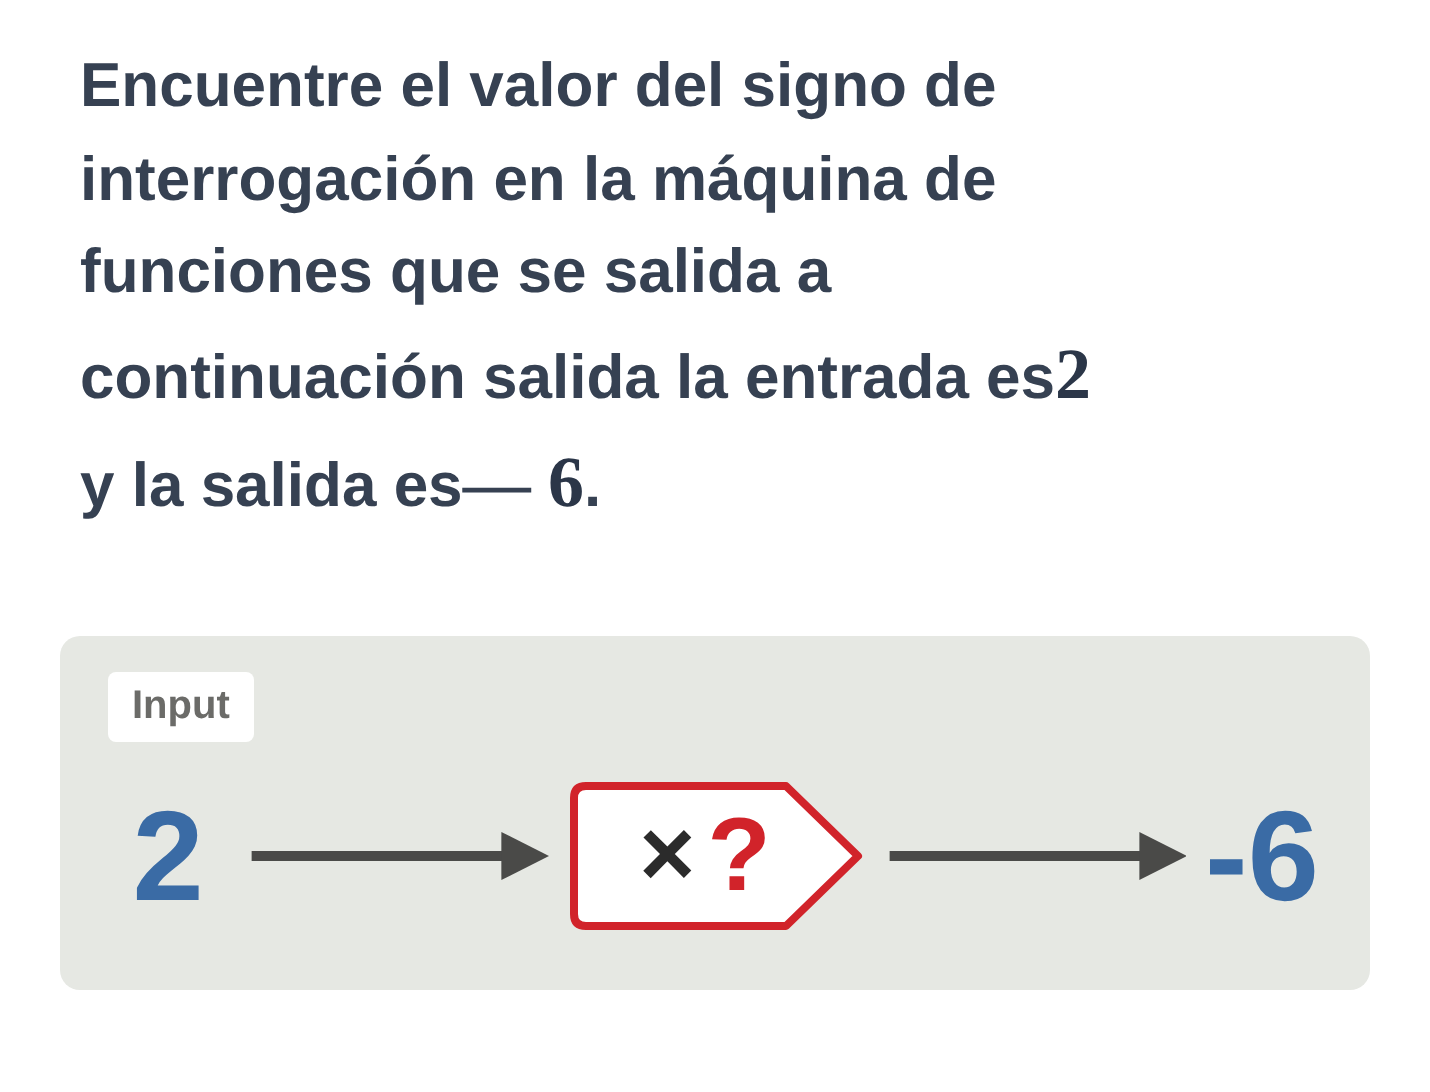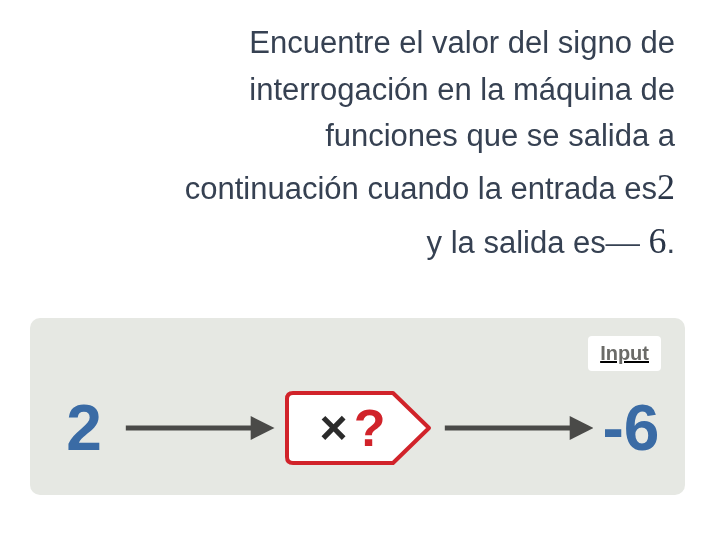--- a/index.html
+++ b/index.html
@@ -4,48 +4,47 @@
 <style>
   * { margin: 0; padding: 0; box-sizing: border-box; }
   body {
     width: 715px;
     height: 546px;
     background: #ffffff;
     font-family: -apple-system, BlinkMacSystemFont, 'Segoe UI', sans-serif;
     padding: 20px 30px;
   }
   .question {
-    text-align: right;
+    text-align: left;
     font-size: 31px;
     line-height: 1.5;
     color: #364152;
-    font-weight: 400;
+    font-weight: 700;
     margin-bottom: 50px;
     padding: 0 10px;
   }
   .question .math-num {
     font-family: Georgia, 'Times New Roman', serif;
     font-size: 36px;
     color: #2b3648;
   }
   .question .minus {
     font-family: Georgia, serif;
     font-size: 34px;
   }
   .machine {
     background: #e6e8e3;
     border-radius: 10px;
     padding: 18px 24px 28px 24px;
     position: relative;
   }
   .labels {
     display: flex;
-    justify-content: flex-end;
+    justify-content: flex-start;
     margin-bottom: 18px;
-    text-decoration: underline;
   }
   .label-box {
     background: #ffffff;
     color: #6b6b68;
     font-family: 'Arial Narrow', Arial, sans-serif;
     font-stretch: condensed;
     font-weight: 700;
     font-size: 20px;
     padding: 6px 12px;
     border-radius: 4px;
@@ -100,21 +99,21 @@
     font-size: 52px;
   }
 </style>
 </head>
 <body>
 
 <div class="question">
   <span>Encuentre el valor del signo de</span><br>
   <span>interrogación en la máquina de</span><br>
   <span>funciones que se salida a</span><br>
-  <span>continuación cuando la entrada es</span><span class="math-num">2</span><br>
+  <span>continuación salida la entrada es</span><span class="math-num">2</span><br>
   <span>y la salida es</span><span class="minus">—</span>&nbsp;<span class="math-num">6</span><span>.</span>
 </div>
 
 <div class="machine">
   <div class="labels">
     <div class="label-box">Input</div>
   </div>
   <div class="flow">
     <div class="value">2</div>
 

